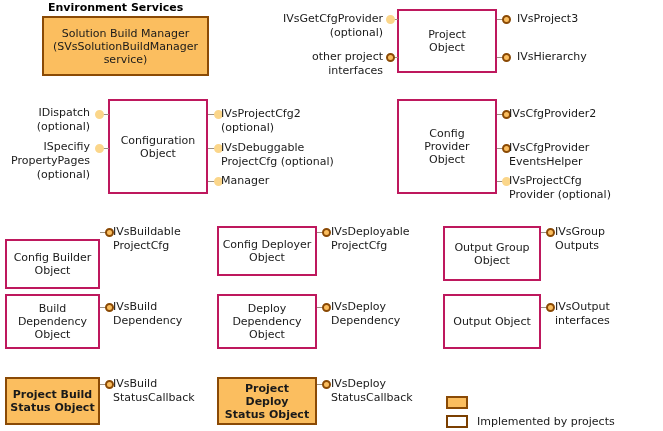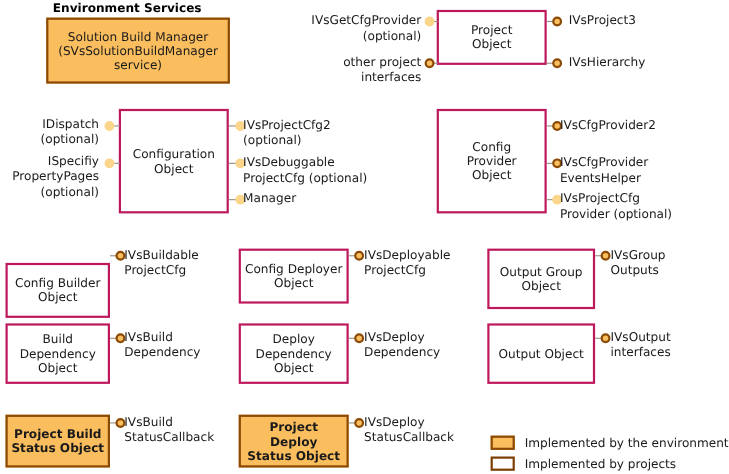--- a/index.html
+++ b/index.html
@@ -94,21 +94,21 @@
 <div id="stage">
 
   <div class="heading" style="left:48px;top:1px;">Environment Services</div>
 
   <div class="box env bigtitle" style="left:42px;top:16px;width:167px;height:60px;">
     <span class="txt">Solution Build Manager
 (SVsSolutionBuildManager
 service)</span>
   </div>
 
-  <div class="box" style="left:397px;top:9px;width:100px;height:50px;">
+  <div class="box" style="left:397px;top:9px;width:100px;height:64px;">
     <span class="txt">Project
 Object</span>
   </div>
 
   <div class="iface left" style="left:248px;top:12px;width:135px;">IVsGetCfgProvider
 (optional)</div>
   <div class="lolli" style="left:386px;top:15px;width:11px;">
     <div class="stem" style="left:4px;width:8px;"></div>
     <div class="knob opt" style="left:0;"></div>
   </div>
@@ -283,21 +283,20 @@
   <div class="lolli" style="left:317px;top:380px;width:14px;">
     <div class="stem" style="left:0;width:7px;"></div>
     <div class="knob req" style="left:5px;"></div>
   </div>
   <div class="iface right" style="left:331px;top:377px;width:110px;">IVsDeploy
 StatusCallback</div>
 
   <div class="legend">
     <div class="legend-row" style="left:446px;top:396px;">
       <span class="sw env"></span>
-      <span>Implemented by the environment</span>
     </div>
     <div class="legend-row" style="left:446px;top:415px;">
       <span class="sw proj"></span>
       <span>Implemented by projects</span>
     </div>
   </div>
 
 </div>
 
 </body></html>

